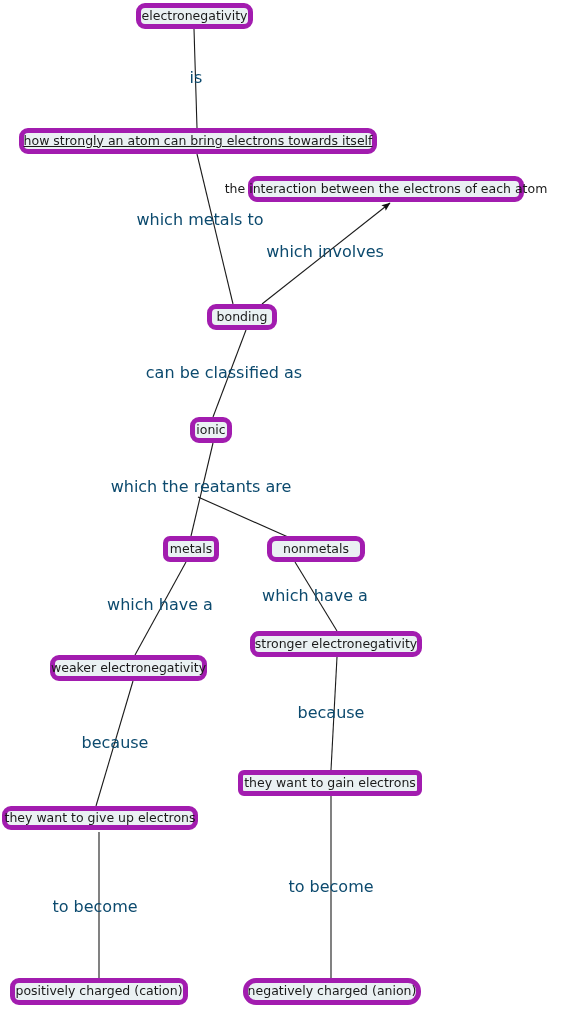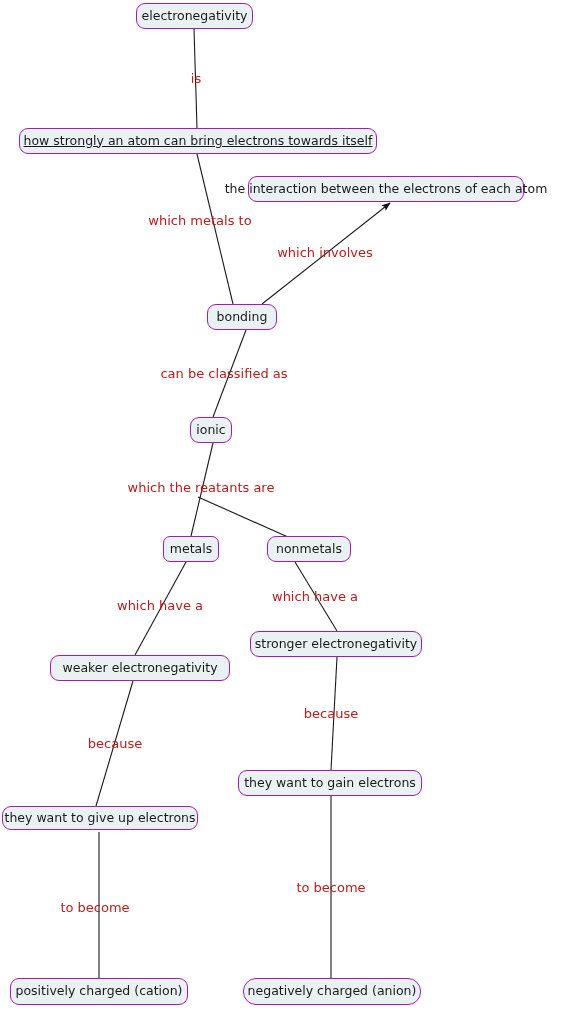--- a/index.html
+++ b/index.html
@@ -23,38 +23,38 @@
     left: 0;
     top: 0;
     width: 576px;
     height: 1011px;
     pointer-events: none;
   }
   .node {
     position: absolute;
     box-sizing: border-box;
     background: #eaf1f3;
-    border: 1px solid #a21caf;
+    border: 5px solid #a21caf;
     border-radius: 9px;
     display: flex;
     align-items: center;
     justify-content: center;
     font-family: "DejaVu Sans", sans-serif;
     font-size: 12.5px;
     color: #1a1a1a;
     white-space: nowrap;
     line-height: 1;
     padding: 0 2px;
   }
   .edge-label {
     position: absolute;
     transform: translate(-50%, -50%);
     font-family: "DejaVu Sans", sans-serif;
-    font-size: 13px;
-    color: #b91c1c;
+    font-size: 16px;
+    color: #0c4a6e;
     white-space: nowrap;
     background: transparent;
     line-height: 1;
   }
 </style>
 </head>
 <body>
 
 <div id="map-canvas">
   <svg id="edge-layer" viewBox="0 0 576 1011" width="576" height="1011" xmlns="http://www.w3.org/2000/svg">
@@ -90,30 +90,30 @@
       </div>
       <div class="node" style="left: 207px; top: 304px; width: 70px; height: 26px;">
         <span>bonding</span>
       </div>
       <div class="node" style="left: 190px; top: 417px; width: 42px; height: 26px;">
         <span>ionic</span>
       </div>
       <div class="node" style="left: 163px; top: 536px; width: 56px; height: 26px; border-radius: 7px;">
         <span>metals</span>
       </div>
-      <div class="node" style="left: 267px; top: 536px; width: 84px; height: 26px;">
+      <div class="node" style="left: 267px; top: 536px; width: 98px; height: 26px;">
         <span>nonmetals</span>
       </div>
       <div class="node" style="left: 250px; top: 631px; width: 172px; height: 26px;">
         <span>stronger electronegativity</span>
       </div>
-      <div class="node" style="left: 50px; top: 655px; width: 180px; height: 26px; text-align: right;">
+      <div class="node" style="left: 50px; top: 655px; width: 157px; height: 26px; text-align: right;">
         <span>weaker electronegativity</span>
       </div>
-      <div class="node" style="left: 238px; top: 770px; width: 184px; height: 26px;">
+      <div class="node" style="left: 238px; top: 770px; width: 184px; height: 26px; border-radius: 6px;">
         <span>they want to gain electrons</span>
       </div>
       <div class="node" style="left: 2px; top: 806px; width: 196px; height: 24px;">
         <span>they want to give up electrons</span>
       </div>
       <div class="node" style="left: 10px; top: 978px; width: 178px; height: 27px;">
         <span>positively charged (cation)</span>
       </div>
       <div class="node" style="left: 243px; top: 978px; width: 178px; height: 27px; border-radius: 13px;">
         <span>negatively charged (anion)</span>

